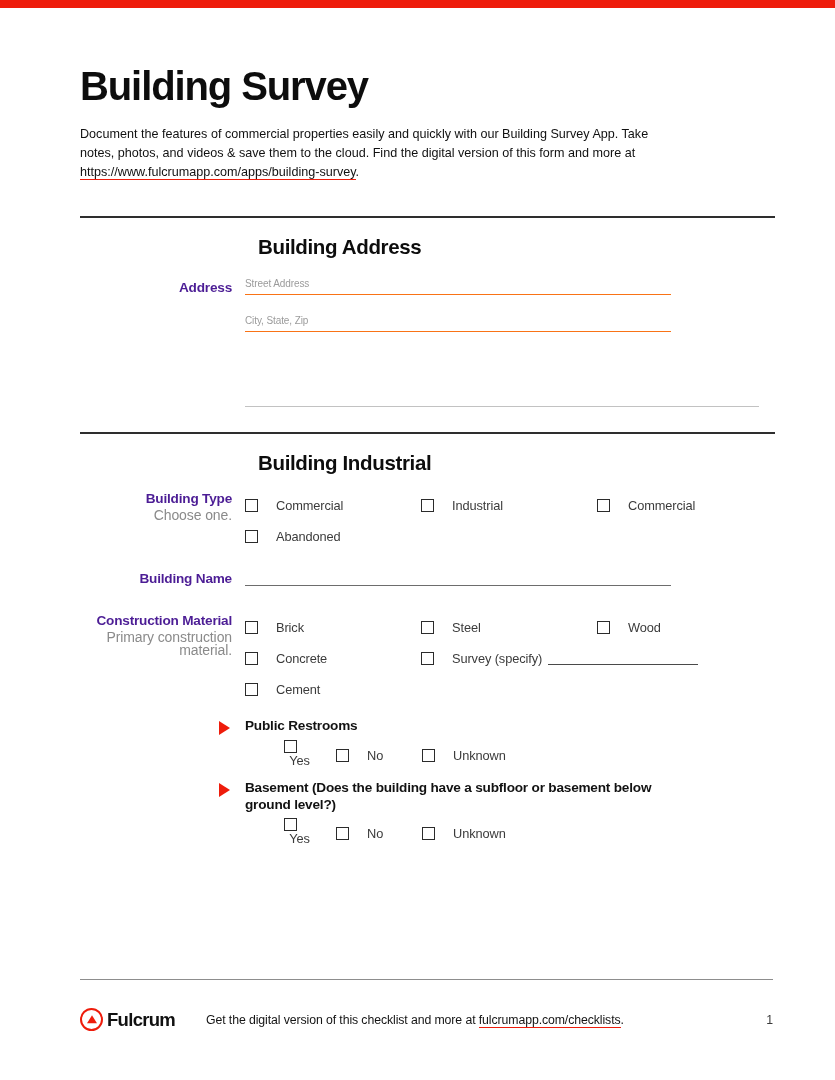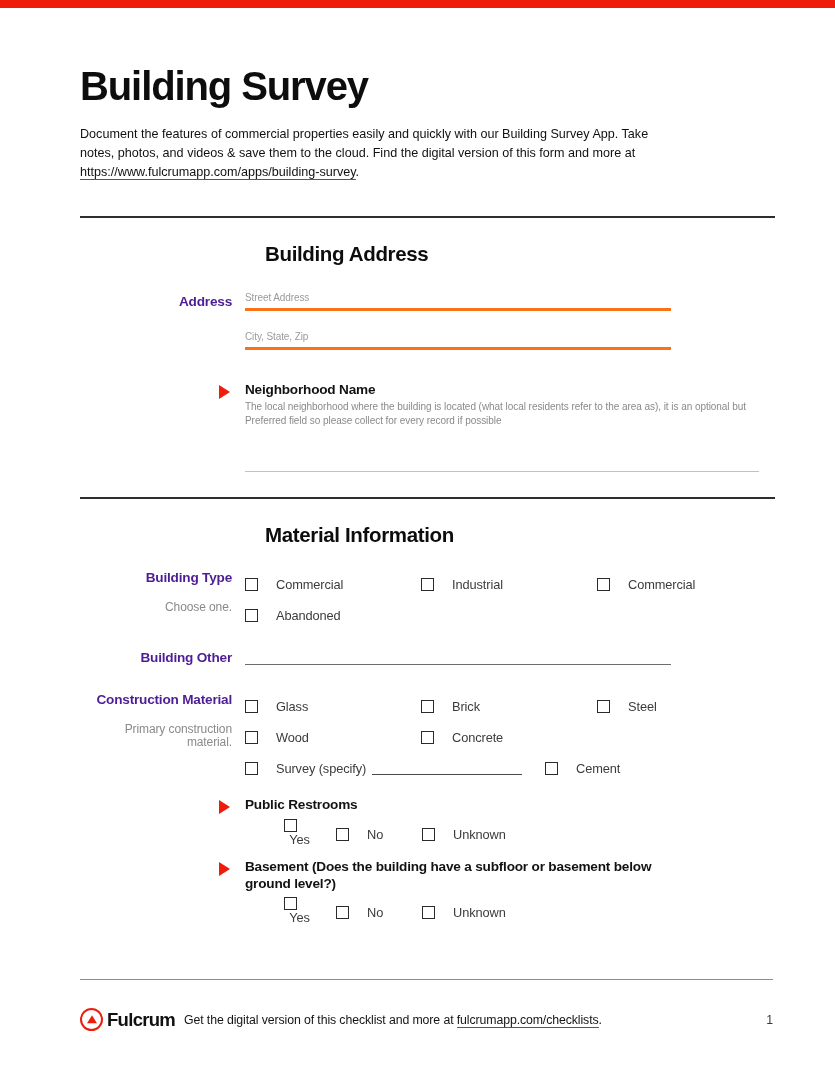--- a/index.html
+++ b/index.html
@@ -74,21 +74,21 @@
   }
 
   
   .section {
     position: relative;
   }
   .section-head {
     padding-left: 178px;
   }
   .section-title {
-    margin: 7px;
+    margin: 0;
     padding-top: 17px;
     font-size: 20.5px;
     font-weight: 700;
     letter-spacing: -0.35px;
     color: #0d0d0d;
   }
 
   
   .row {
     display: flex;
@@ -102,34 +102,34 @@
     box-sizing: border-box;
   }
   .label-main {
     font-size: 13.6px;
     font-weight: 700;
     color: #4c1d95;
     line-height: 17px;
     letter-spacing: -0.2px;
   }
   .label-sub {
-    font-size: 12px;
+    font-size: 14px;
     color: #8a8a8a;
     line-height: 13px;
-    margin-top: 15px;
+    margin-top: 2px;
     letter-spacing: -0.1px;
   }
   .field-col {
     flex: 1;
     position: relative;
   }
 
   
   .write-line {
-    border-bottom: 3px solid #f97316;
+    border-bottom: 1px solid #f97316;
     height: 15px;
     width: 426px;
     position: relative;
   }
   .write-line .ph {
     position: absolute;
     left: 0; top: -1px;
     font-size: 10px;
     color: #9b9b9b;
     letter-spacing: -0.1px;
@@ -249,20 +249,21 @@
   .logo-word {
     font-size: 18.5px;
     font-weight: 700;
     letter-spacing: -0.7px;
     margin-left: 4px;
     color: #111111;
   }
   .footer-text {
     font-size: 12.3px;
     color: #141414;
+    margin-left: 22px;
     flex: 1;
     letter-spacing: -0.1px;
   }
   .footer-link {
     color: #141414;
     text-decoration: none;
     border-bottom: 1.3px solid #ee1c0b;
   }
   .page-num {
     font-size: 12.3px;
@@ -306,38 +307,33 @@
           <span class="ph">City, State, Zip</span>
         </div>
       </div>
     </div>
 
     <div style="height:31px"></div>
 
     <div class="row">
       <div class="label-col"></div>
       <div class="field-col">
-        <div class="flag-block">
-          <span class="flag-arrow"></span>
-          <div class="q-title">Neighborhood Name</div>
-          <div class="q-desc">The local neighborhood where the building is located (what local residents refer to the area as), it is an optional but Preferred field so please collect for every record if possible</div>
-        </div>
         <div style="height:41px"></div>
         <div class="write-line-wide"></div>
       </div>
     </div>
   </div>
 
   <div style="height:25px"></div>
 
   <div class="rule-heavy"></div>
 
   <div class="section">
     <div class="section-head">
-      <h2 class="section-title">Material Information</h2>
+      <h2 class="section-title">Building Industrial</h2>
     </div>
 
     <div style="height:15px"></div>
 
     <div class="row">
       <div class="label-col">
         <div class="label-main">Building Type</div>
         <div class="label-sub">Choose one.</div>
       </div>
       <div class="field-col">
@@ -359,41 +355,37 @@
             <span class="cb-label">Abandoned</span>
           </div>
         </div>
       </div>
     </div>
 
     <div style="height:18px"></div>
 
     <div class="row">
       <div class="label-col">
-        <div class="label-main">Building Other</div>
+        <div class="label-main">Building Name</div>
       </div>
       <div class="field-col">
         <div style="height:13px"></div>
         <div class="write-line-dark"></div>
       </div>
     </div>
 
     <div style="height:25px"></div>
 
     <div class="row">
       <div class="label-col">
         <div class="label-main">Construction Material</div>
         <div class="label-sub">Primary construction material.</div>
       </div>
       <div class="field-col">
         <div class="cb-grid">
-          <div class="cb-item cb-col-a">
-            <span class="cb-box"></span>
-            <span class="cb-label">Glass</span>
-          </div>
           <div class="cb-item cb-col-b">
             <span class="cb-box"></span>
             <span class="cb-label">Brick</span>
           </div>
           <div class="cb-item cb-col-a">
             <span class="cb-box"></span>
             <span class="cb-label">Steel</span>
           </div>
           <div class="cb-item cb-col-b">
             <span class="cb-box"></span>

